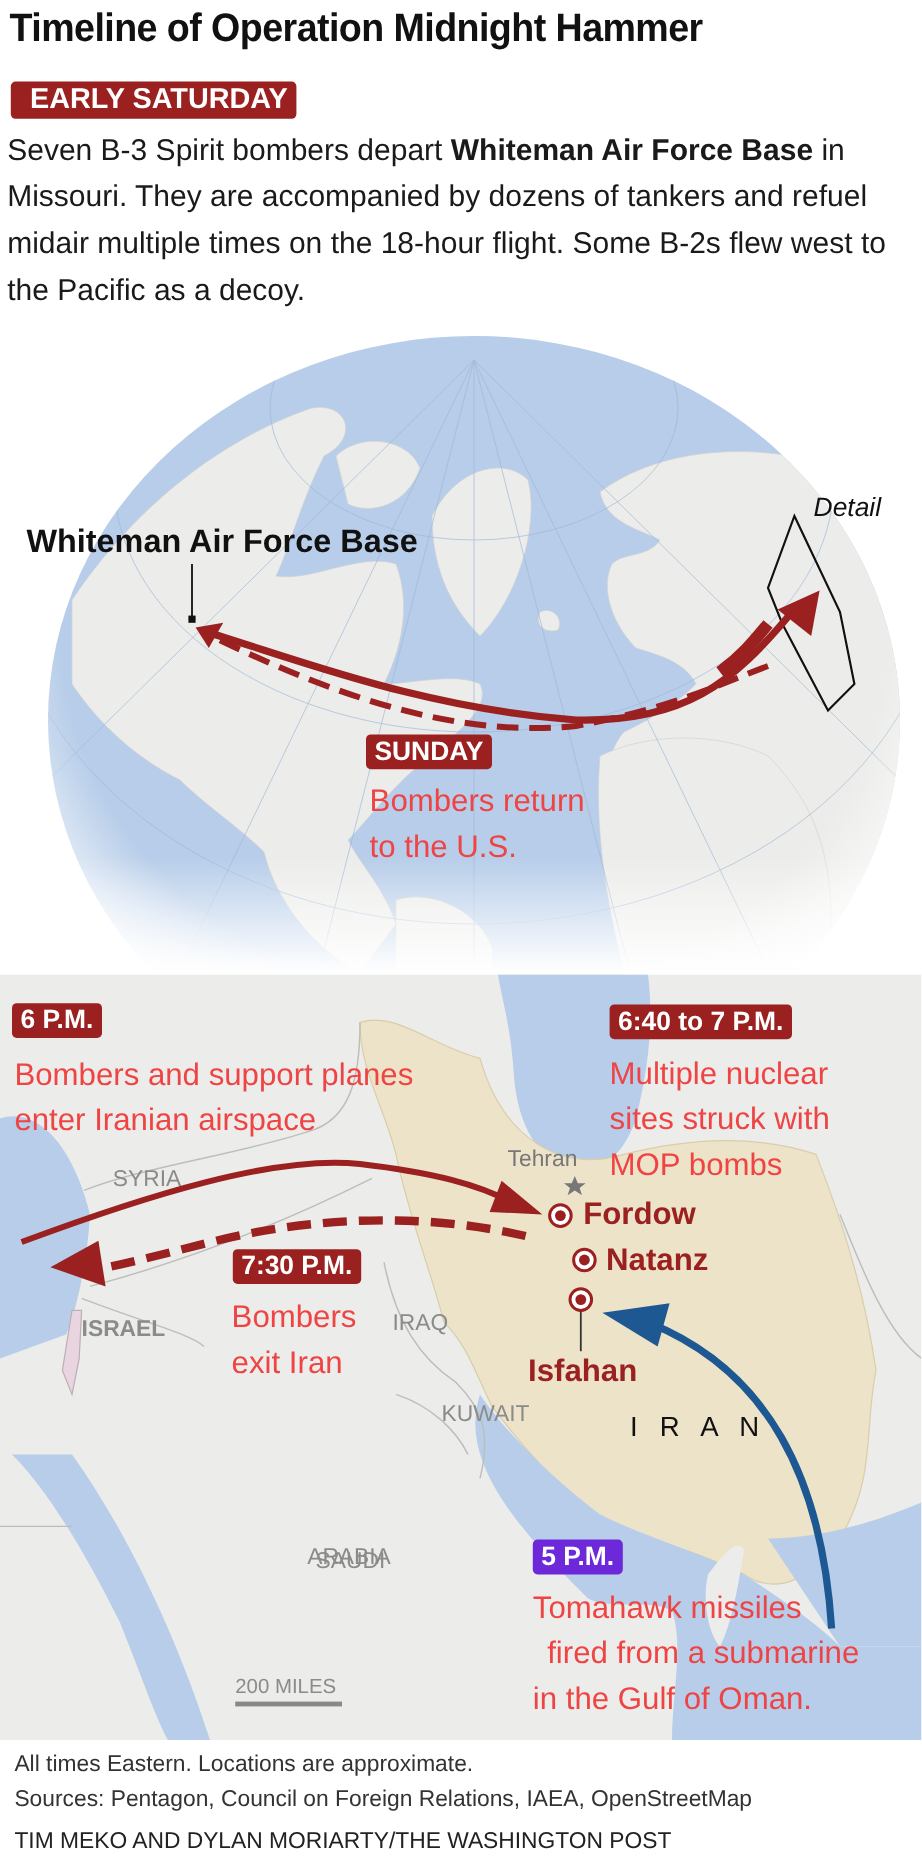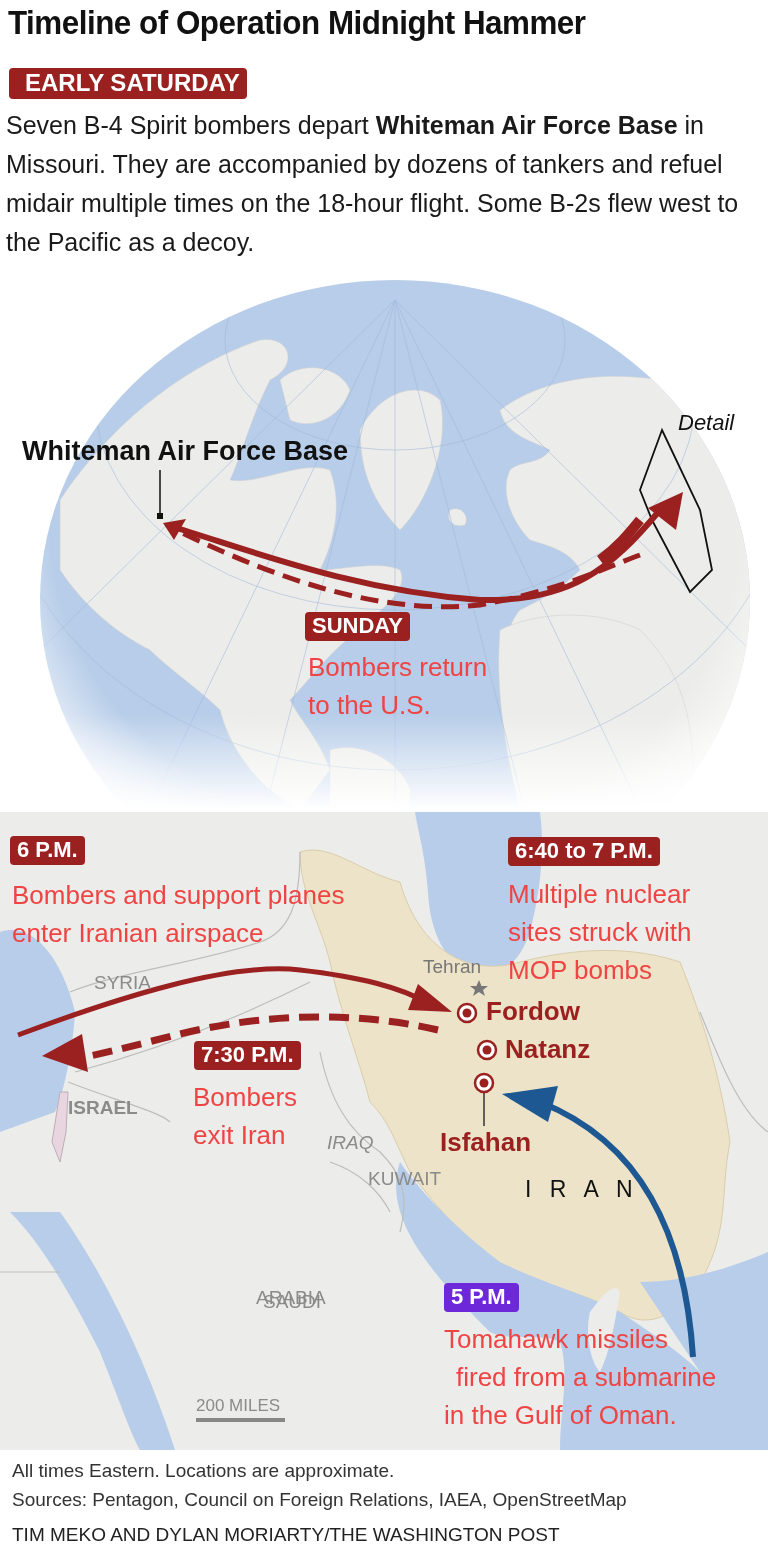--- a/index.html
+++ b/index.html
@@ -17,21 +17,21 @@
   .footer{position:absolute;left:12px;font-size:19px;color:#333;white-space:nowrap;}
   svg{position:absolute;left:0;}
 </style>
 </head>
 <body>
 
 <div class="title">Timeline of Operation Midnight Hammer</div>
 
 <div class="badge red" style="left:9px;top:68px;font-size:24px;padding-left:16px;">EARLY SATURDAY</div>
 
-<div class="intro"><span>Seven B-4 Spirit bombers depart </span><b>Whiteman Air Force Base</b><span> in Missouri. They are accompanied by dozens of tankers and refuel midair multiple times on the 18-hour flight. Some B-2s flew west to the Pacific as a decoy.</span></div>
+<div class="intro"><span>Seven B-3 Spirit bombers depart </span><b>Whiteman Air Force Base</b><span> in Missouri. They are accompanied by dozens of tankers and refuel midair multiple times on the 18-hour flight. Some B-2s flew west to the Pacific as a decoy.</span></div>
 
 <svg width="768" height="540" viewBox="0 0 768 540" style="top:270px;">
   <defs>
     <radialGradient id="fade" cx="0.5" cy="0.38" r="0.62">
       <stop offset="0.78" stop-color="#fff" stop-opacity="0"></stop>
       <stop offset="1" stop-color="#fff" stop-opacity="1"></stop>
     </radialGradient>
     <linearGradient id="fadeb" x1="0" y1="0" x2="0" y2="1">
       <stop offset="0.6" stop-color="#fff" stop-opacity="0"></stop>
       <stop offset="1" stop-color="#fff" stop-opacity="1"></stop>
@@ -167,21 +167,21 @@
 <div class="txt" style="left:444px;top:1358px;margin-left:12px;">fired from a submarine</div>
 <div class="txt" style="left:444px;top:1396px;">in the Gulf of Oman.</div>
 
 <div class="lbl" style="left:423px;top:956px;font-size:19px;color:#777;">Tehran</div>
 <div class="site" style="left:486px;top:996px;">Fordow</div>
 <div class="site" style="left:505px;top:1034px;">Natanz</div>
 <div class="site" style="left:440px;top:1127px;">Isfahan</div>
 
 <div class="country" style="left:94px;top:972px;">SYRIA</div>
 <div class="country" style="left:68px;top:1097px;font-weight:bold;">ISRAEL</div>
-<div class="country" style="left:327px;top:1132px;font-style:italic;">IRAQ</div>
+<div class="country" style="left:327px;top:1092px;">IRAQ</div>
 <div class="country" style="left:368px;top:1168px;">KUWAIT</div>
 <div class="lbl" style="left:525px;top:1176px;font-size:23px;color:#111;letter-spacing:6px;">I R A N</div>
 <div class="country" style="left:263px;top:1291px;">SAUDI</div>
 <div class="country" style="left:256px;top:1287px;">ARABIA</div>
 <div class="country" style="left:196px;top:1396px;font-size:17px;">200 MILES</div>
 
 <div class="footer" style="top:1460px;">All times Eastern. Locations are approximate.</div>
 <div class="footer" style="top:1489px;">Sources: Pentagon, Council on Foreign Relations, IAEA, OpenStreetMap</div>
 <div class="footer" style="top:1524px;color:#222;">TIM MEKO AND DYLAN MORIARTY/THE WASHINGTON POST</div>
 

